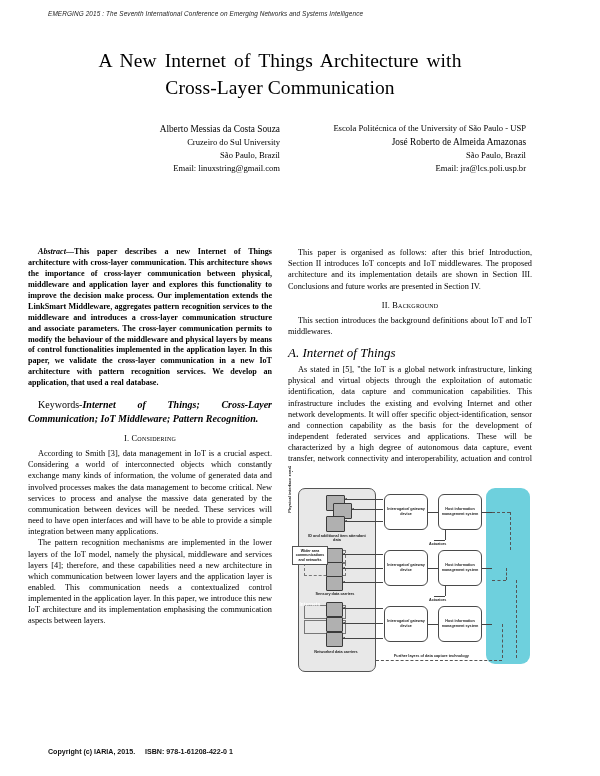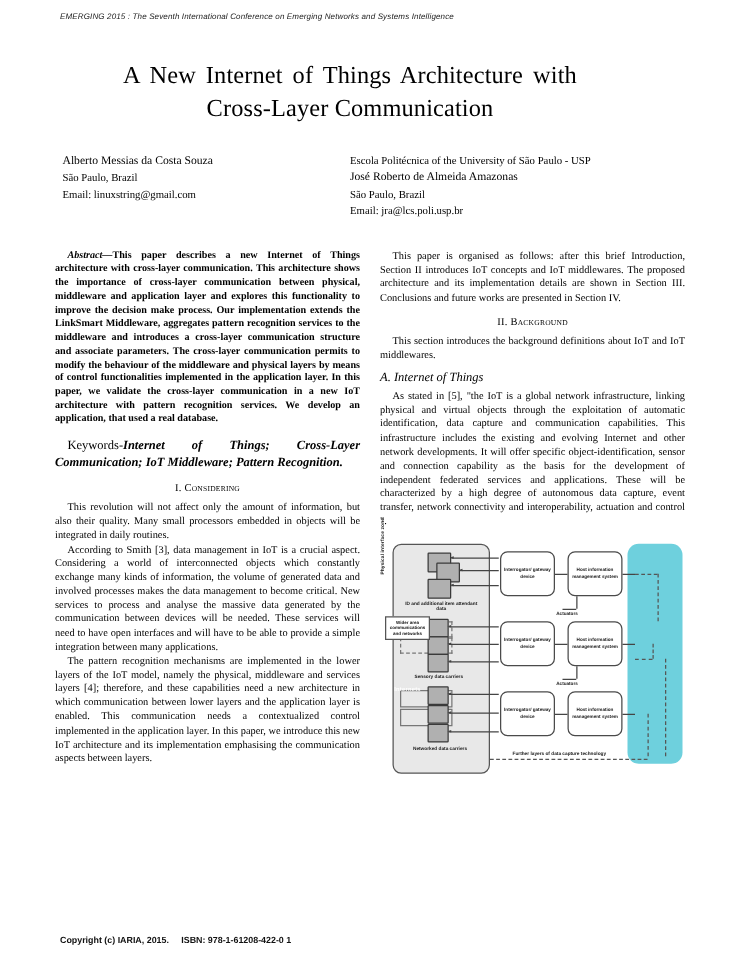--- a/index.html
+++ b/index.html
@@ -13,21 +13,21 @@
     font-family: "Liberation Serif", serif;
     color: #000;
     position: relative;
     overflow: hidden;
   }
   .page {
     position: relative;
     width: 560px;
     height: 776px;
     box-sizing: border-box;
-    padding: 0 44px;
+    padding: 0 28px;
   }
   
   .running-header {
     position: absolute;
     top: 10px;
     left: 48px;
     right: 48px;
     font-family: "Liberation Sans", sans-serif;
     font-style: italic;
     font-size: 6.4px;
@@ -52,35 +52,36 @@
   }
   .title-l1 { word-spacing: 3px; }
   
   .authors {
     display: flex;
     margin-top: 20px;
     padding: 0 6px;
   }
   .author {
     flex: 1;
-    text-align: left;
+    text-align: right;
     font-size: 8.6px;
     line-height: 1.52;
   }
   .author .name { font-size: 9.3px; }
   .author .line { display: block; white-space: nowrap; }
   
   .columns {
     display: flex;
     margin-top: 24px;
     gap: 16px;
   }
   .col {
     width: 244px;
     flex: 0 0 244px;
+    margin-top: 48px;
   }
   p {
     margin: 0;
     font-size: 8.3px;
     line-height: 1.345;
     text-align: justify;
     text-indent: 10px;
     hyphens: auto;
   }
   p.abstract {
@@ -102,21 +103,21 @@
   p.keywords .kw-lead { font-style: normal; font-weight: normal; }
   p + p { margin-top: 0; }
   .sec-head {
     text-align: center;
     font-size: 8.4px;
     margin: 9px 0 5px 0;
     font-variant: small-caps;
     letter-spacing: 0.2px;
   }
   .subsec-head {
-    font-size: 10px;
+    font-size: 13px;
     font-style: italic;
     margin: 8px 0 3px 0;
     text-indent: 0;
     text-align: left;
   }
   
   .figure-wrap {
     margin-top: 8px;
   }
   .fig-caption {
@@ -304,20 +305,21 @@
   <div class="title-block">
     <h1 class="paper-title">
       <span class="ln title-l1">A New Internet of Things Architecture with</span>
       <span class="ln title-l2">Cross-Layer Communication</span>
     </h1>
   </div>
 
   <div class="authors">
     <div class="author">
       <span class="line name">Alberto Messias da Costa Souza</span>
+      <span class="line">Cruzeiro do Sul University</span>
       <span class="line">São Paulo, Brazil</span>
       <span class="line">Email: linuxstring@gmail.com</span>
     </div>
     <div class="author">
       <span class="line">Escola Politécnica of the University of São Paulo - USP</span>
       <span class="line name">José Roberto de Almeida Amazonas</span>
       <span class="line">São Paulo, Brazil</span>
       <span class="line">Email: jra@lcs.poli.usp.br</span>
     </div>
   </div>
@@ -325,21 +327,20 @@
   <div class="columns">
 
     <div class="col">
 
       <p class="abstract"><span class="lead">Abstract—</span><span>This paper describes a new Internet of Things architecture with cross-layer communication. This architecture shows the importance of cross-layer communication between physical, middleware and application layer and explores this functionality to improve the decision make process. Our implementation extends the LinkSmart Middleware, aggregates pattern recognition services to the middleware and introduces a cross-layer communication structure and associate parameters. The cross-layer communication permits to modify the behaviour of the middleware and physical layers by means of control functionalities implemented in the application layer. In this paper, we validate the cross-layer communication in a new IoT architecture with pattern recognition services. We develop an application, that used a real database.</span></p>
 
       <p class="keywords"><span class="kw-lead">Keywords-</span><span>Internet of Things; Cross-Layer Communication; IoT Middleware; Pattern Recognition.</span></p>
 
       <div class="sec-head">I.  Considering</div>
 
-      <p>This revolution will not affect only the amount of information, but also their quality. Many small processors embedded in objects will be integrated in daily routines.</p>
       <p>According to Smith [3], data management in IoT is a crucial aspect. Considering a world of interconnected objects which constantly exchange many kinds of information, the volume of generated data and involved processes makes the data management to become critical. New services to process and analyse the massive data generated by the communication between devices will be needed. These services will need to have open interfaces and will have to be able to provide a simple integration between many applications.</p>
       <p>The pattern recognition mechanisms are implemented in the lower layers of the IoT model, namely the physical, middleware and services layers [4]; therefore, and these capabilities need a new architecture in which communication between lower layers and the application layer is enabled. This communication needs a contextualized control implemented in the application layer. In this paper, we introduce this new IoT architecture and its implementation emphasising the communication aspects between layers.</p>
 
     </div>
 
     <div class="col">
 
       <p>This paper is organised as follows: after this brief Introduction, Section II introduces IoT concepts and IoT middlewares. The proposed architecture and its implementation details are shown in Section III. Conclusions and future works are presented in Section IV.</p>
 
       <div class="sec-head">II.  Background</div>

